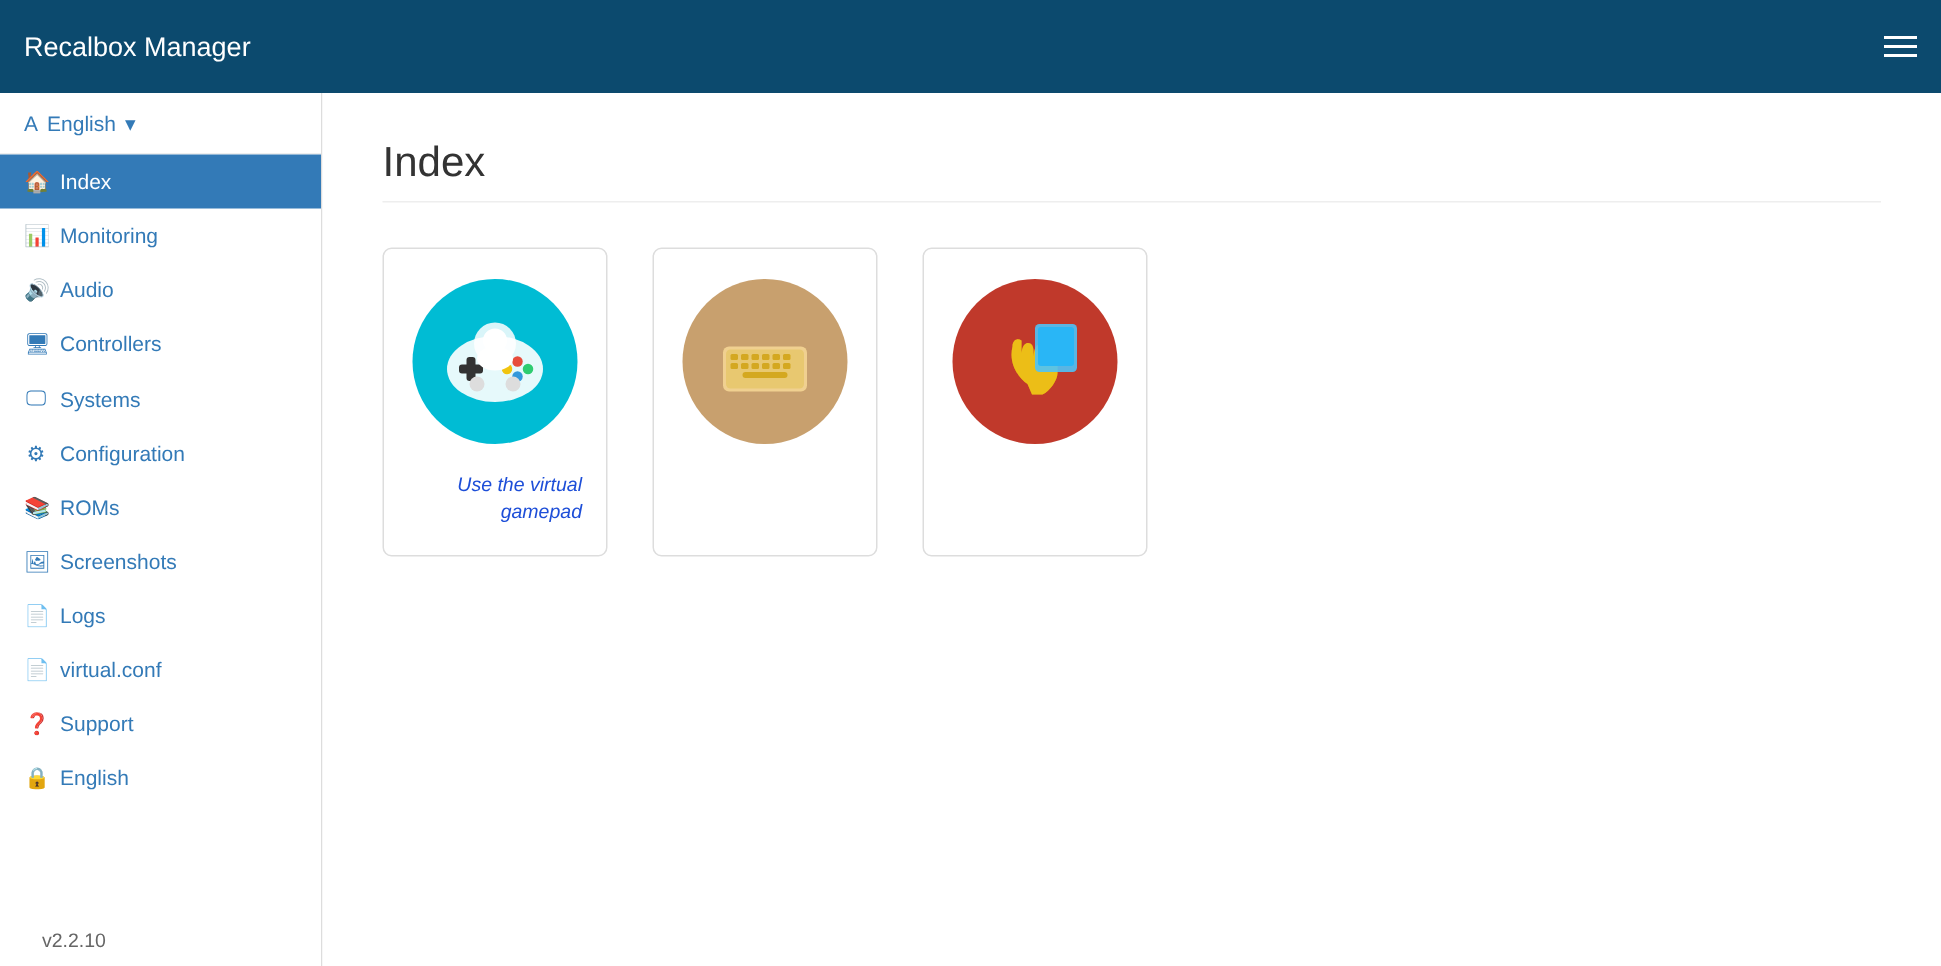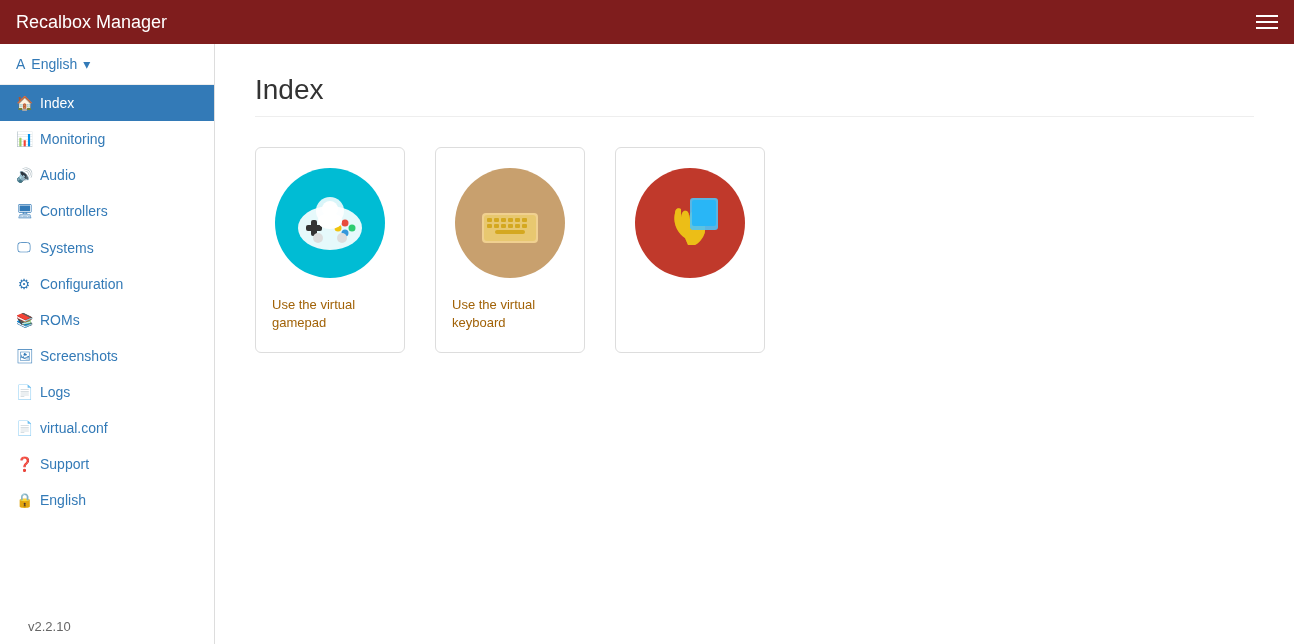--- a/index.html
+++ b/index.html
@@ -1,22 +1,22 @@
 <!DOCTYPE html>
 <html><head>
   <meta charset="utf-8">
   <style>
     * { box-sizing: border-box; margin: 0; padding: 0; }
     body { font-family: Arial, sans-serif; display: flex; flex-direction: column; height: 644px; width: 1294px; overflow: hidden; }
 
     
     .navbar {
-      background-color: #7f1d1d;
+      background-color: #0c4a6e;
       color: #fff;
-      height: 44px;
+      height: 62px;
       display: flex;
       align-items: center;
       justify-content: space-between;
       padding: 0 16px;
       flex-shrink: 0;
     }
     .navbar-title {
       font-size: 18px;
       font-weight: normal;
     }
@@ -131,23 +131,24 @@
       width: 110px;
       height: 110px;
       border-radius: 50%;
       display: flex;
       align-items: center;
       justify-content: center;
       overflow: hidden;
     }
     .card-label {
       font-size: 13px;
-      color: #a16207;
-      text-align: left;
+      color: #1d4ed8;
+      text-align: right;
       line-height: 1.4;
+      font-style: italic;
     }
 
     
     .gamepad-circle { background-color: #00bcd4; }
     .keyboard-circle { background-color: #c8a06e; }
     .touchpad-circle { background-color: #c0392b; }
 
     
     .content::-webkit-scrollbar { width: 8px; }
     .content::-webkit-scrollbar-track { background: #f1f1f1; }
@@ -288,21 +289,20 @@
             <rect x="17" y="41" width="5" height="4" rx="1" fill="#d4a820"></rect>
             <rect x="24" y="41" width="5" height="4" rx="1" fill="#d4a820"></rect>
             <rect x="31" y="41" width="5" height="4" rx="1" fill="#d4a820"></rect>
             <rect x="38" y="41" width="5" height="4" rx="1" fill="#d4a820"></rect>
             <rect x="45" y="41" width="5" height="4" rx="1" fill="#d4a820"></rect>
             <rect x="52" y="41" width="5" height="4" rx="1" fill="#d4a820"></rect>
 
             <rect x="25" y="47" width="30" height="4" rx="2" fill="#d4a820"></rect>
           </svg>
         </div>
-        <span class="card-label">Use the virtual keyboard</span>
       </div>
 
       <div class="card">
         <div class="card-icon-wrap touchpad-circle">
           <svg width="80" height="80" viewBox="0 0 80 80">
 
             <path d="M35 55 C30 52 22 42 25 30 C25 26 28 24 31 26 L31 40 C31 40 30 30 34 28 C37 27 39 29 39 33 L39 38 C39 38 39 30 42 29 C45 28 47 30 47 34 L47 38 C47 38 48 31 51 31 C54 31 55 34 55 37 L55 48 C55 52 50 60 45 62 L38 62 Z" fill="#f1c40f"></path>
             <path d="M31 26 C28 24 25 26 25 30 C22 42 30 52 35 55 L38 62 L45 62 C50 60 55 52 55 48 L55 37 C55 34 54 31 51 31 C48 31 47 34 47 38 L47 34 C47 30 45 28 42 29 C39 30 39 38 39 38 L39 33 C39 29 37 27 34 28 C30 30 31 40 31 40 Z" fill="#e8b820" opacity="0.5"></path>
 
             <rect x="40" y="15" width="28" height="32" rx="3" fill="#4fc3f7" opacity="0.9"></rect>

